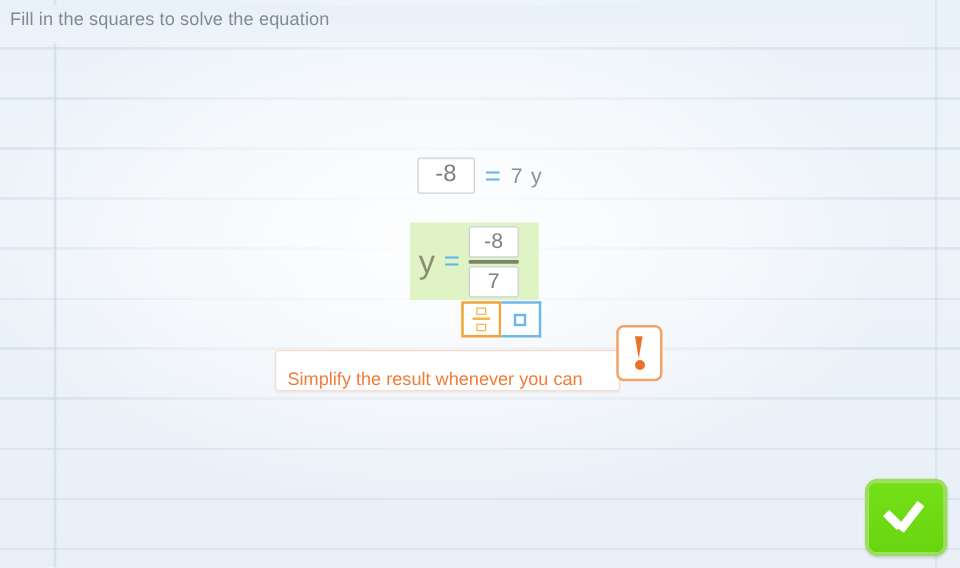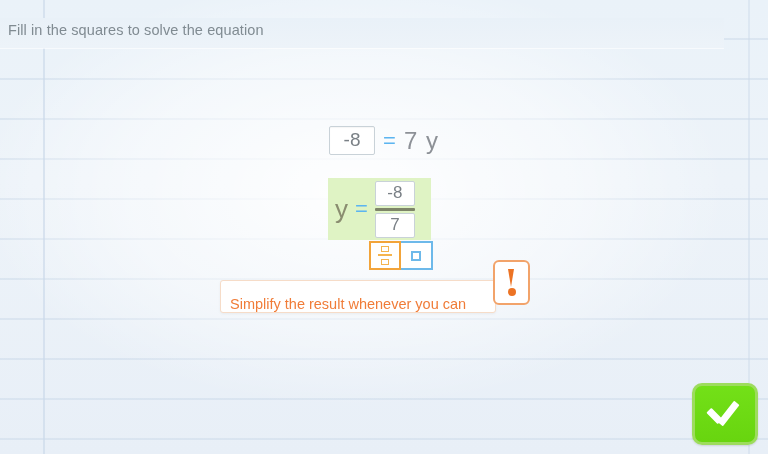--- a/index.html
+++ b/index.html
@@ -39,21 +39,21 @@
     background: rgba(203,217,233,0.65);
   }
   .margin-rule.second {
     left: 748px;
     background: rgba(203,217,233,0.45);
   }
 
   
   .header {
     position: absolute;
-    top: 18px;
+    top: 4px;
     left: 0;
     width: 724px;
     height: 30px;
     background: linear-gradient(to bottom, #e9f1f8 0%, #edf3f9 100%);
     box-shadow: 0 1px 0 rgba(255,255,255,0.6);
   }
   .header-title {
     position: absolute;
     top: 4px;
     left: 8px;
@@ -100,21 +100,21 @@
     font-size: 19px;
     color: #7a8086;
     text-align: center;
     line-height: 22px;
   }
   .eq-eq {
     font-size: 22px;
     color: #5cb5f0;
   }
   .eq-gray {
-    font-size: 24px;
+    font-size: 17px;
     color: #8d9197;
     letter-spacing: 1px;
   }
 
   
   .solution-block {
     position: absolute;
     top: 178px;
     left: 328px;
     width: 103px;

